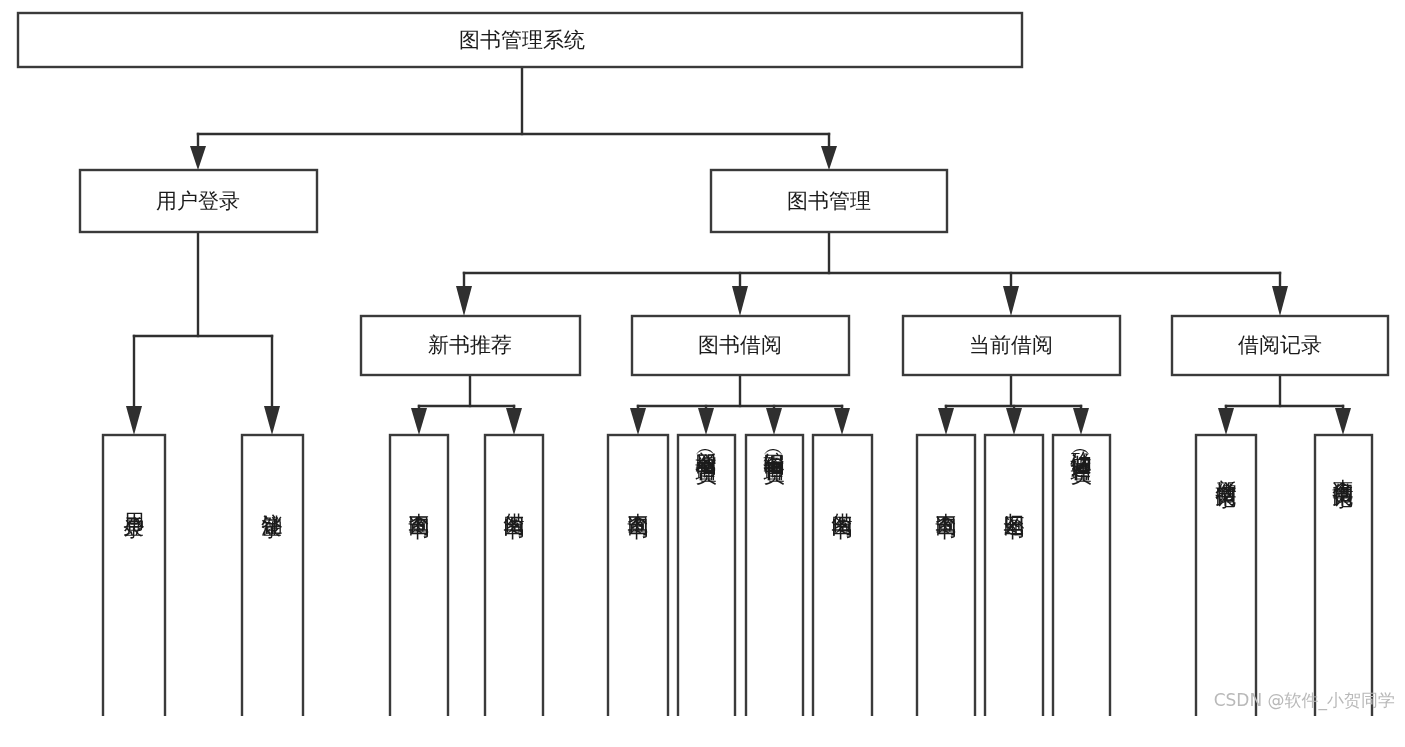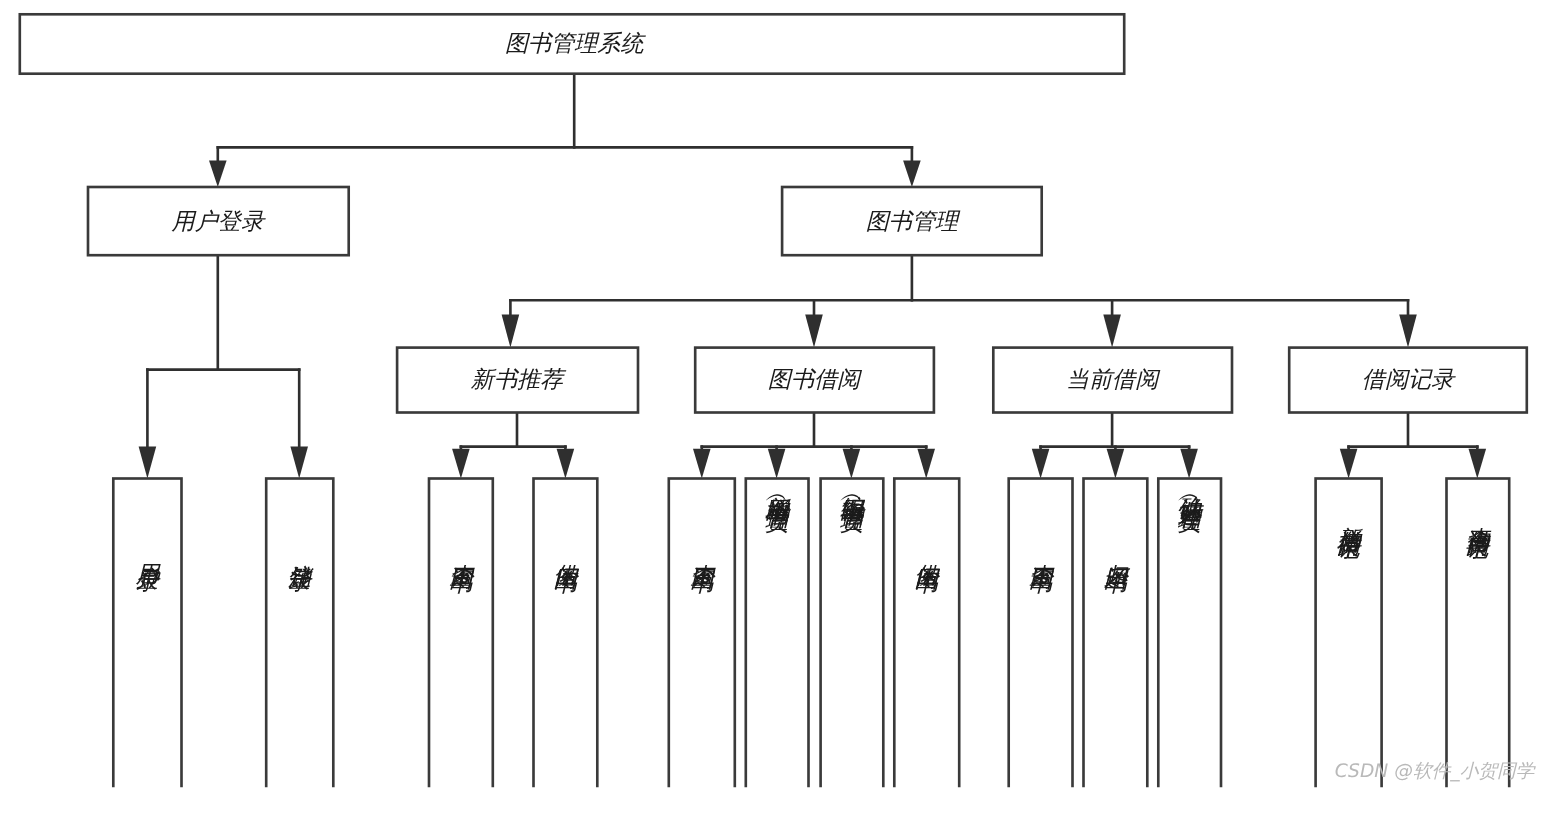--- a/index.html
+++ b/index.html
@@ -9,21 +9,20 @@
   }
   body {
     font-family: "DejaVu Sans", "Liberation Sans", sans-serif;
   }
   #diagram-root {
     position: relative;
     width: 1405px;
     height: 716px;
     background: #ffffff;
     overflow: hidden;
-    font-style: italic;
   }
   svg#flowchart {
     position: absolute;
     left: 0;
     top: 0;
     width: 1405px;
     height: 747px;
   }
   .node-rect {
     fill: #ffffff;

